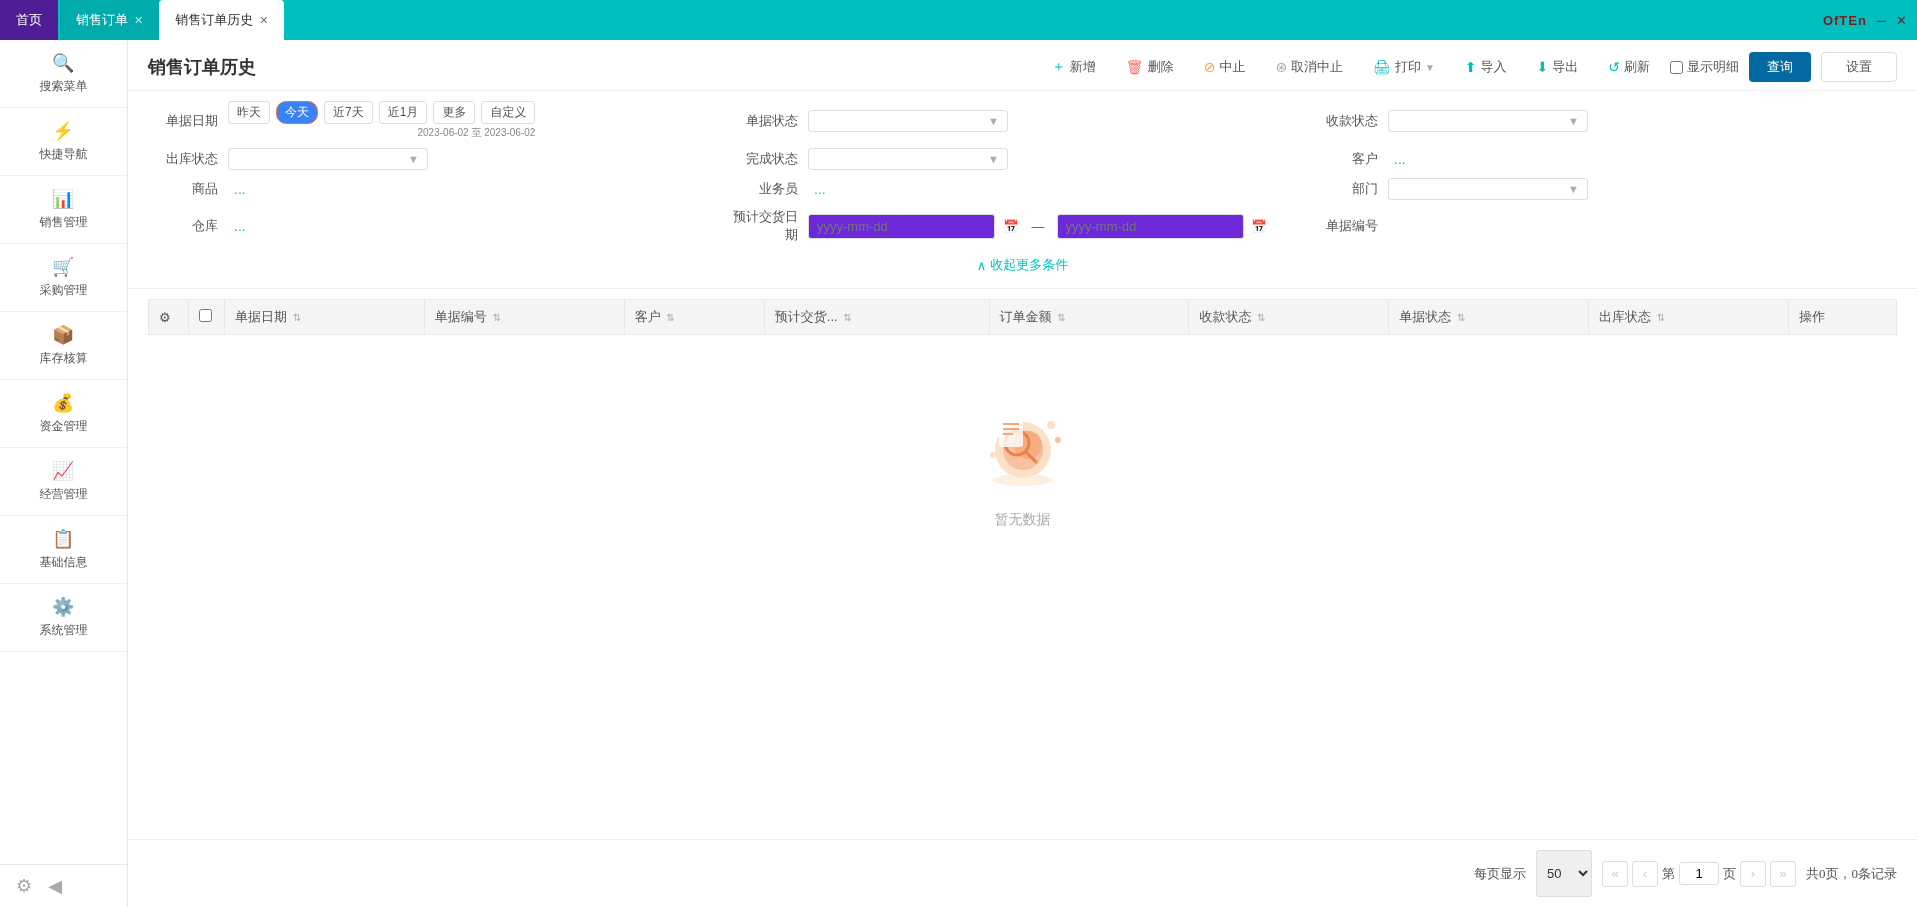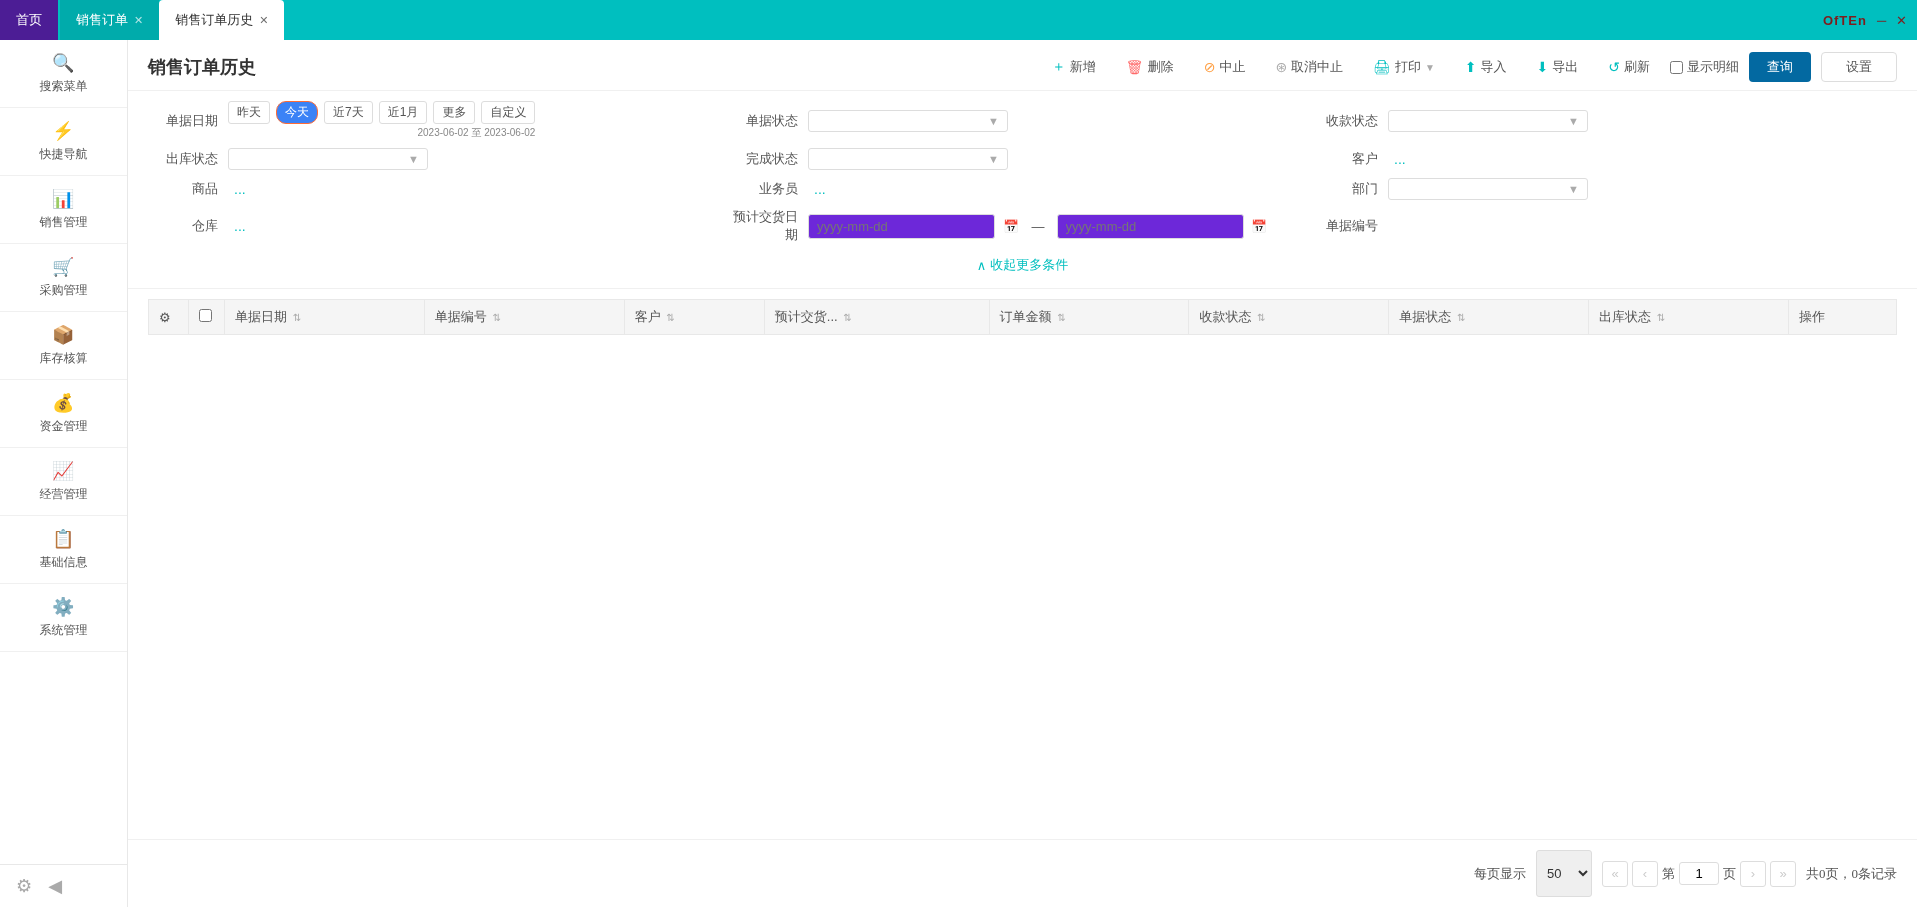--- a/index.html
+++ b/index.html
@@ -626,20 +626,42 @@
             </th>
             <th class="ops-th">
               <span>操作</span>
             </th>
           </tr>
         </thead>
         <tbody>
         </tbody>
       </table>
 
+      <div class="empty-state">
+        <svg class="empty-icon" viewBox="0 0 100 100" xmlns="http://www.w3.org/2000/svg">
+
+          <ellipse cx="50" cy="85" rx="30" ry="6" fill="#fde0c8" opacity="0.5"></ellipse>
+          <circle cx="50" cy="55" r="28" fill="#fde0c8"></circle>
+          <circle cx="50" cy="55" r="20" fill="#f8c09e"></circle>
+          <circle cx="55" cy="50" r="14" fill="#f5a87a" opacity="0.8"></circle>
+
+          <circle cx="44" cy="48" r="12" fill="none" stroke="#e8834a" stroke-width="3"></circle>
+          <line x1="53" y1="57" x2="63" y2="67" stroke="#e8834a" stroke-width="3" stroke-linecap="round"></line>
+
+          <rect x="26" y="22" width="24" height="30" rx="3" fill="#fff" opacity="0.8"></rect>
+          <line x1="30" y1="29" x2="46" y2="29" stroke="#f5a87a" stroke-width="2"></line>
+          <line x1="30" y1="34" x2="46" y2="34" stroke="#f5a87a" stroke-width="2"></line>
+          <line x1="30" y1="39" x2="40" y2="39" stroke="#f5a87a" stroke-width="2"></line>
+
+          <circle cx="78" cy="30" r="4" fill="#fde0c8"></circle>
+          <circle cx="85" cy="45" r="3" fill="#f8c09e"></circle>
+          <circle cx="20" cy="60" r="3" fill="#fde0c8"></circle>
+        </svg>
+        <span class="empty-text">暂无数据</span>
+      </div>
     </div>
 
     <div class="table-footer">
       <span class="page-size-label">每页显示</span>
       <select class="page-size-select">
         <option>10</option>
         <option>20</option>
         <option selected="">50</option>
         <option>100</option>
       </select>

